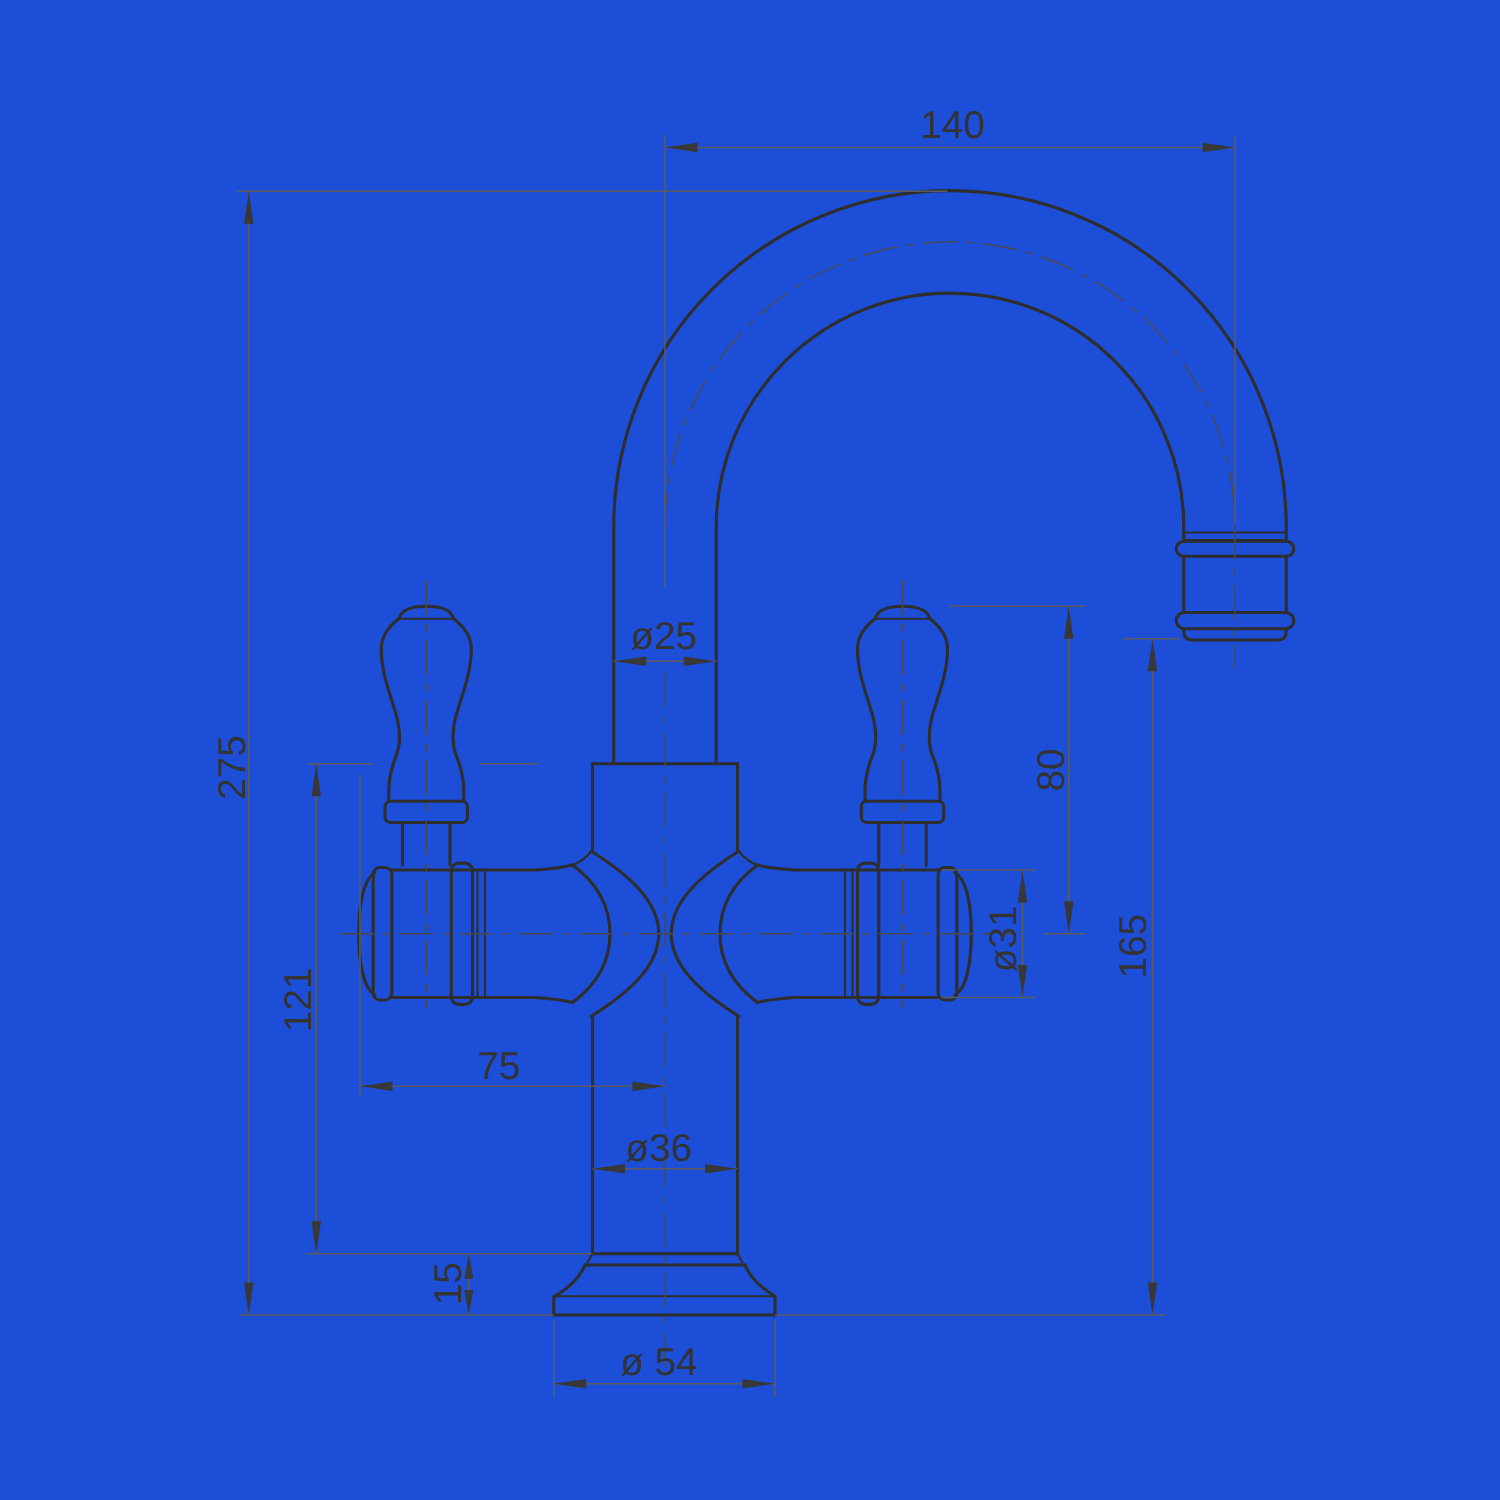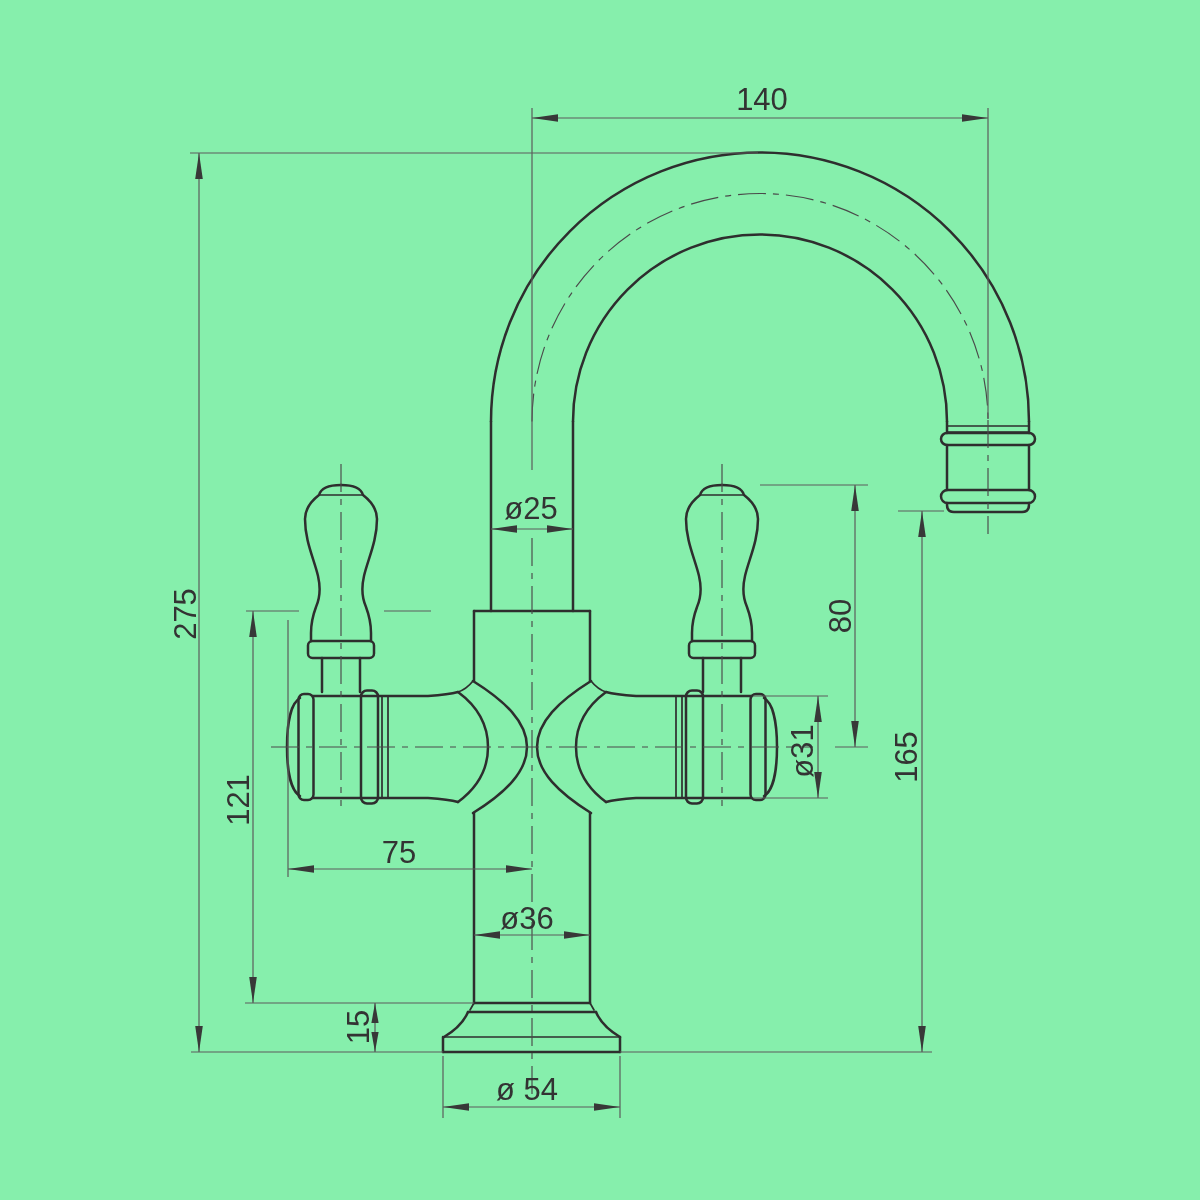--- a/index.html
+++ b/index.html
@@ -4,21 +4,21 @@
 <style>
   html, body {
     margin: 0;
     padding: 0;
     background: #ffffff;
   }
   .stage {
     width: 1200px;
     height: 1200px;
     position: relative;
-    background: #86efac;
+    background: #1d4ed8;
     overflow: hidden;
   }
   svg { display: block; }
   
   .obj {
     stroke: #2e2e2e;
     stroke-width: 2.5;
     fill: none;
     stroke-linecap: round;
     stroke-linejoin: round;

